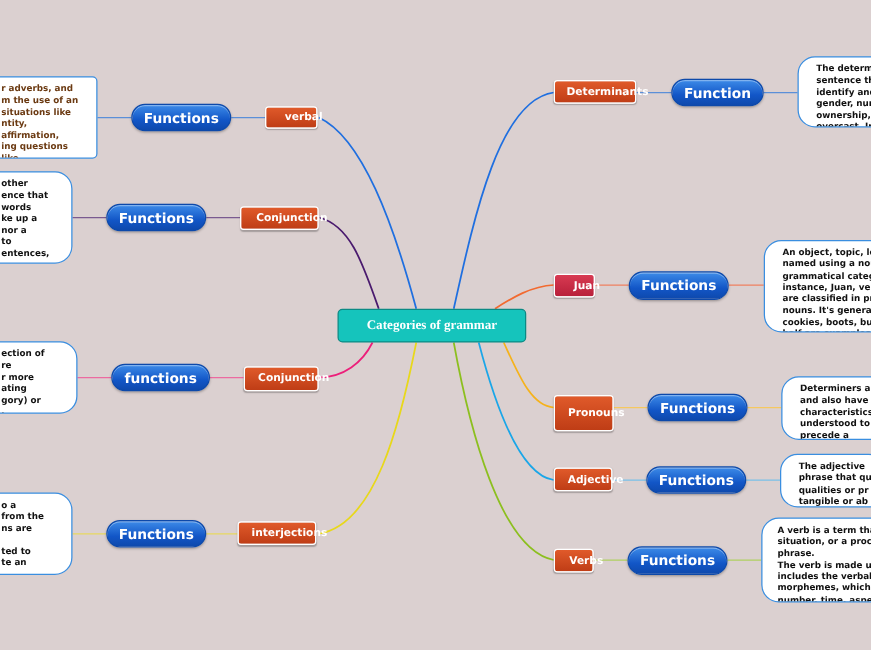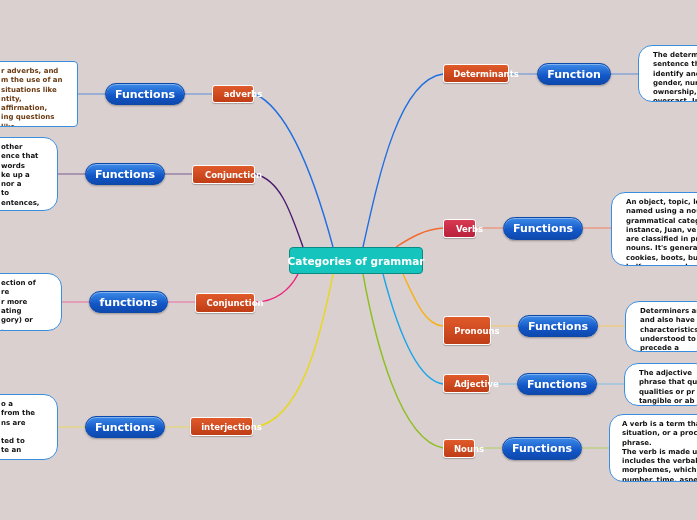--- a/index.html
+++ b/index.html
@@ -59,26 +59,26 @@
     <path d="M195 302 L168 302 M89 302 L62 302" stroke="#ec6aa0" stroke-width="1" fill="none"></path>
     <path d="M190 427 L165 427 M85 427 L58 427" stroke="#e8d860" stroke-width="1" fill="none"></path>
 
     <path d="M509 74 L537 74 M611 74 L638 74" stroke="#5b8fd8" stroke-width="1" fill="none"></path>
     <path d="M476 228 L503 228 M583 228 L611 228" stroke="#f08060" stroke-width="1" fill="none"></path>
     <path d="M491 326 L518 326 M598 326 L625 326" stroke="#f5c860" stroke-width="1" fill="none"></path>
     <path d="M490 384 L517 384 M597 384 L624 384" stroke="#7ac0e8" stroke-width="1" fill="none"></path>
     <path d="M475 448 L502 448 M582 448 L609 448" stroke="#b0cf60" stroke-width="1" fill="none"></path>
   </svg>
 
-  <div class="node central" style="left:289px;top:247px;width:134px;height:27px;">
+  <div class="node central" style="left:270px;top:247px;width:151px;height:27px;font-family:Liberation Serif, serif;">
     <span>Categories of grammar</span>
   </div>
 
   <div class="node topic" style="left:212px;top:85px;width:42px;height:18px;">
-    <span>adverbs</span>
+    <span>verbal</span>
   </div>
   <div class="node func" style="left:105px;top:83px;width:80px;height:22px;">
     <span>Functions</span>
   </div>
   <div class="note adv" style="left:-12px;top:61px;width:90px;height:66px;padding-left:12px;">r adverbs, and
 m the use of an
 situations like
 ntity, affirmation,
 ing questions like
 d in what</div>
@@ -130,21 +130,21 @@
     <span>Function</span>
   </div>
   <div class="note left" style="left:638px;top:45px;width:80px;height:57px;padding-left:14px;">The determ
 sentence th
 identify and
 gender, nur
 ownership,
 overcast. In</div>
 
   <div class="node topic nouns" style="left:443px;top:219px;width:33px;height:19px;">
-    <span>Verbs</span>
+    <span>Juan</span>
   </div>
   <div class="node func" style="left:503px;top:217px;width:80px;height:23px;">
     <span>Functions</span>
   </div>
   <div class="note left" style="left:611px;top:192px;width:100px;height:74px;padding-left:14px;">An object, topic, lo
 named using a nou
 grammatical categ
 instance, Juan, ve
 are classified in pr
 nouns.  It's genera
@@ -168,21 +168,21 @@
   </div>
   <div class="node func" style="left:517px;top:373px;width:80px;height:22px;">
     <span>Functions</span>
   </div>
   <div class="note left" style="left:624px;top:363px;width:85px;height:43px;padding-left:14px;">The adjective
 phrase that qu
 qualities or pr
 tangible or ab</div>
 
   <div class="node topic" style="left:443px;top:439px;width:32px;height:19px;">
-    <span>Nouns</span>
+    <span>Verbs</span>
   </div>
   <div class="node func" style="left:502px;top:437px;width:80px;height:23px;">
     <span>Functions</span>
   </div>
   <div class="note left" style="left:609px;top:414px;width:105px;height:68px;padding-left:12px;">A verb is a term tha
 situation, or a proc
 phrase.
 The verb is made u
 includes the verbal
 morphemes, which

